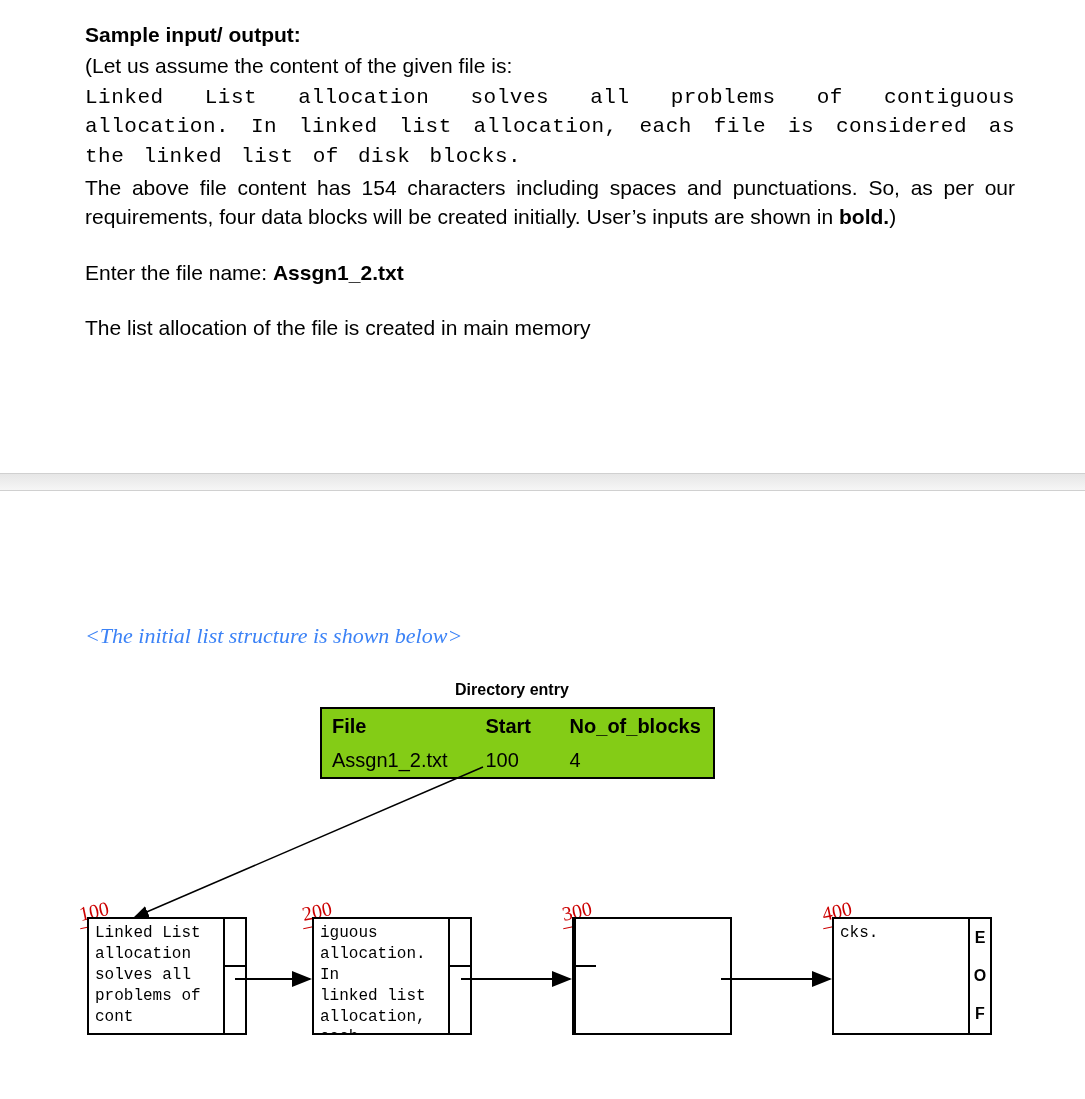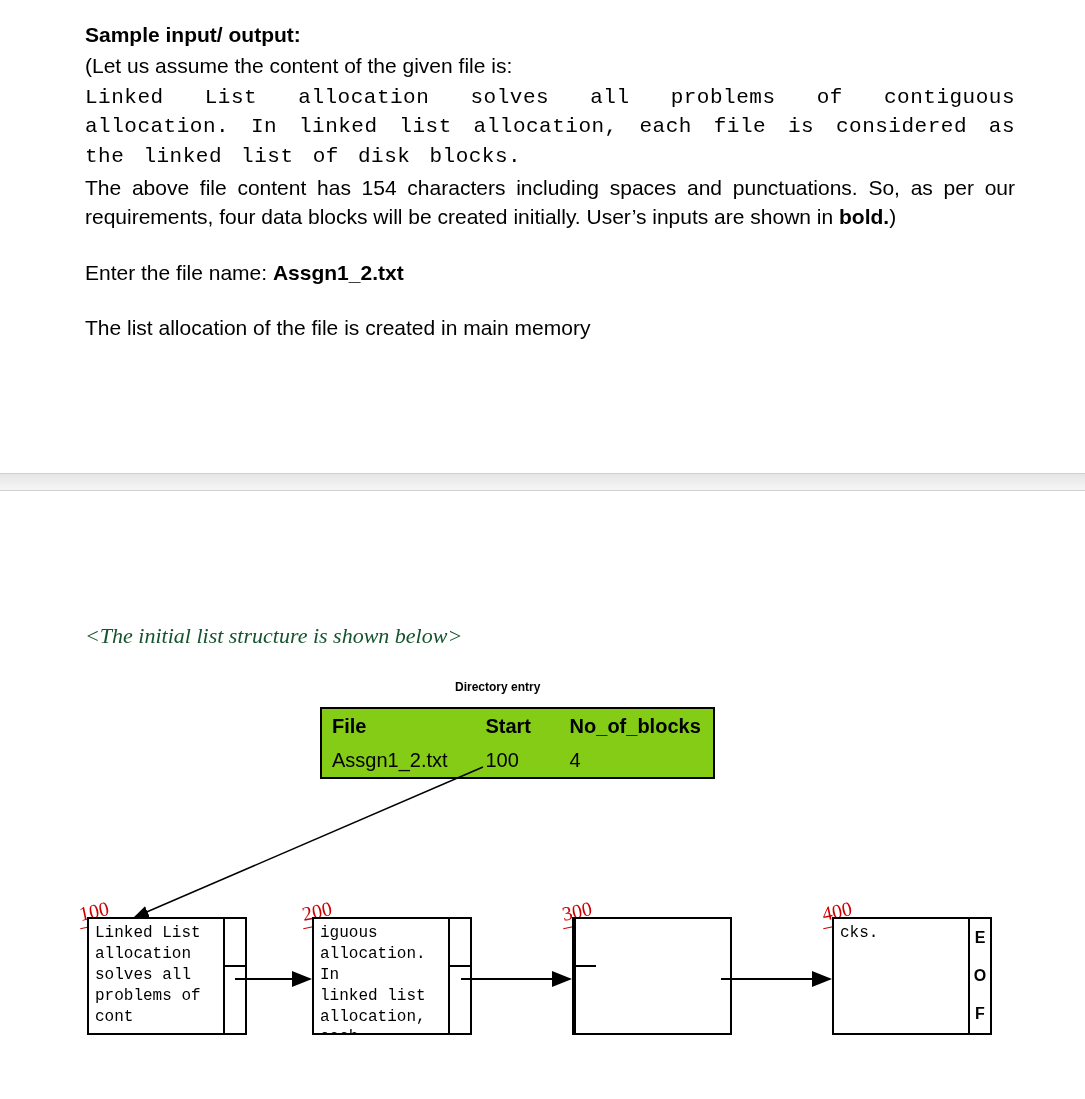--- a/index.html
+++ b/index.html
@@ -21,37 +21,37 @@
     .para { margin-bottom: 2px; }
     .para-spaced { margin-top: 26px; }
     .page-break {
       margin: 130px -85px 130px -85px;
       height: 18px;
       border-top: 1px solid #d0d0d0;
       border-bottom: 1px solid #d0d0d0;
       background: linear-gradient(#e6e6e6, #f6f6f6);
     }
     .red-italic {
-      color: #14532d;
+      color: #3b82f6;
       font-style: italic;
       font-family: "Times New Roman", serif;
       font-size: 22px;
     }
     .diagram {
       position: relative;
       width: 960px;
       height: 380px;
       margin-top: 28px;
       margin-left: -10px;
     }
     .dir-title {
       position: absolute;
       top: 0; left: 380px;
       font-weight: bold;
-      font-size: 12px;
+      font-size: 16px;
     }
     .dir-table {
       position: absolute;
       top: 28px; left: 245px;
       border: 2px solid #000;
       width: 395px;
       font-size: 20px;
       background: #84cc16;
     }
     .dir-row { display: flex; }

